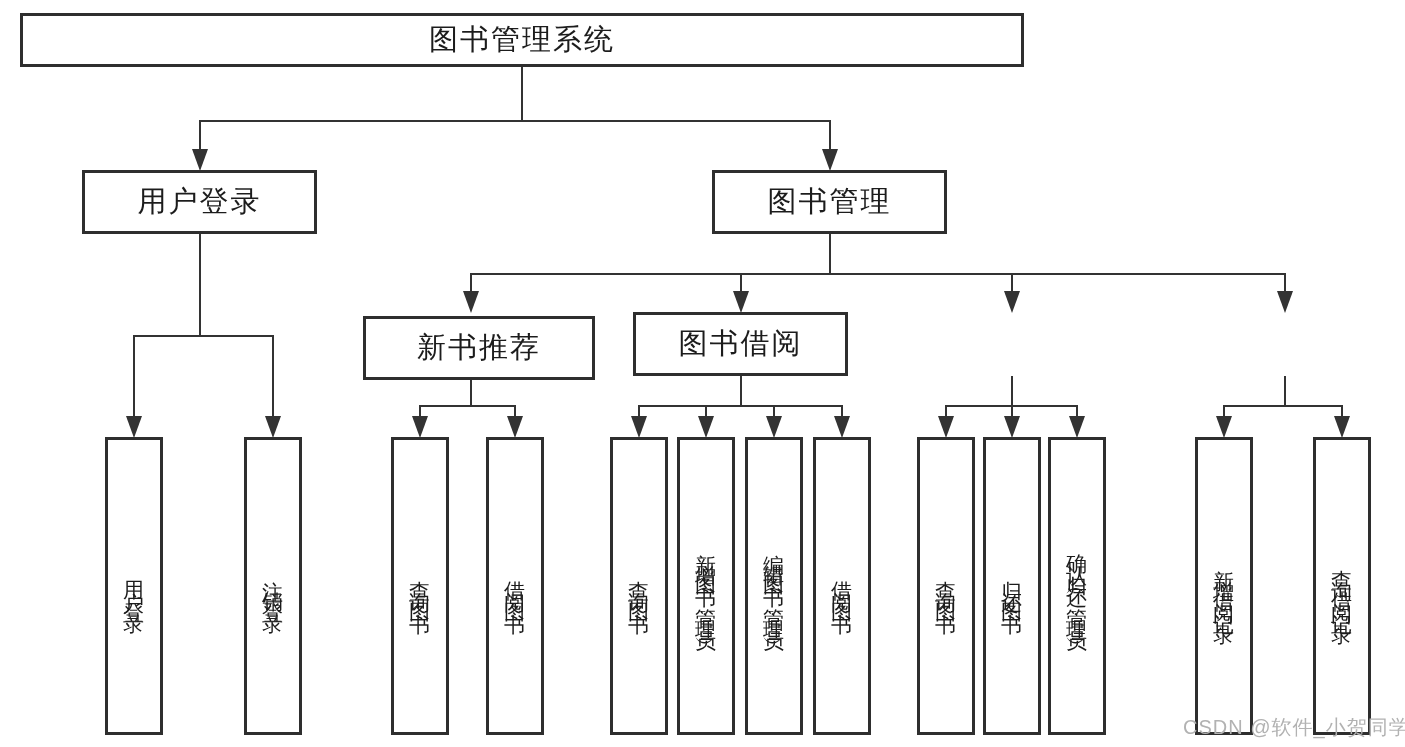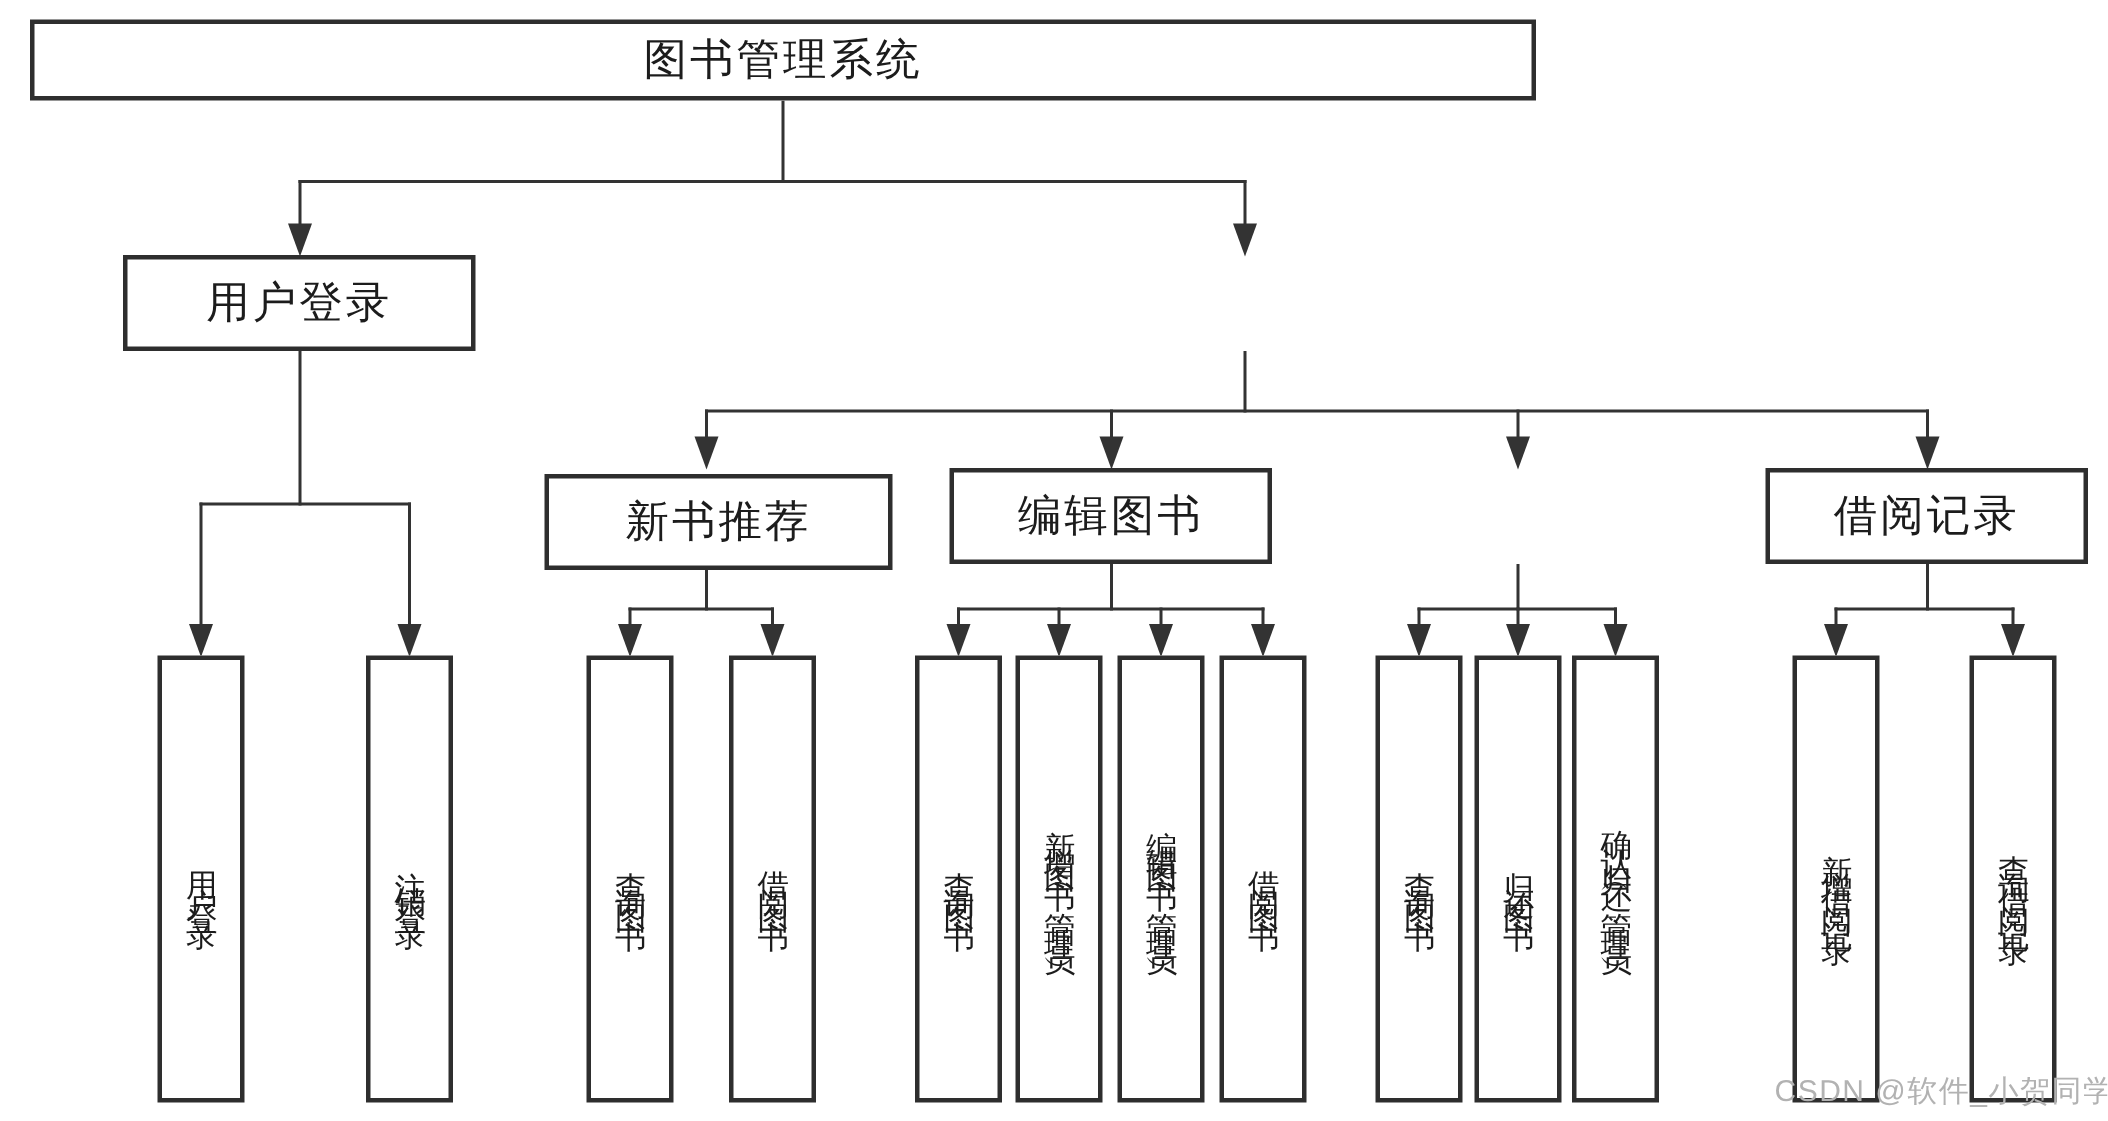--- a/index.html
+++ b/index.html
@@ -73,28 +73,28 @@
 <body>
 
 <div id="diagram-canvas">
   <div class="watermark">CSDN @软件_小贺同学</div>
 <div class="box h" style="left: 20px; top: 13px; width: 1004px; height: 54px;">
       <span>图书管理系统</span>
     </div>
     <div class="box h" style="left: 82px; top: 170px; width: 235px; height: 64px;">
       <span>用户登录</span>
     </div>
+    <div class="box h" style="left: 712px; top: 170px; width: 235px; height: 64px;">
+      <span>图书管理</span>
+    </div>
     <div class="box h" style="left: 363px; top: 316px; width: 232px; height: 64px;">
       <span>新书推荐</span>
     </div>
     <div class="box h" style="left: 633px; top: 312px; width: 215px; height: 64px;">
-      <span>编辑图书</span>
-    </div>
-    <div class="box h" style="left: 1177px; top: 312px; width: 215px; height: 64px;">
-      <span>借阅记录</span>
+      <span>图书借阅</span>
     </div>
     <div class="box v" style="left: 105px; top: 437px; width: 58px; height: 298px;">
       <span>用户登录</span>
     </div>
     <div class="box v" style="left: 244px; top: 437px; width: 58px; height: 298px;">
       <span>注销登录</span>
     </div>
     <div class="box v" style="left: 391px; top: 437px; width: 58px; height: 298px;">
       <span>查询图书</span>
     </div>

